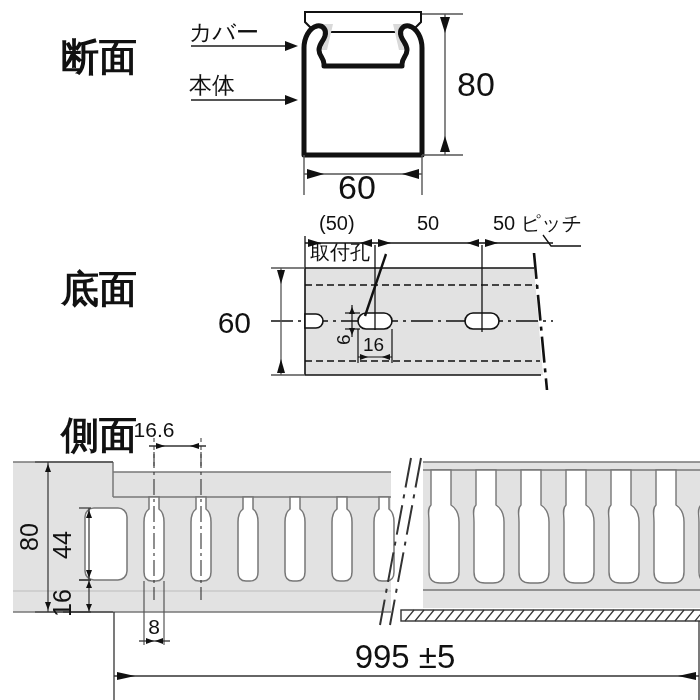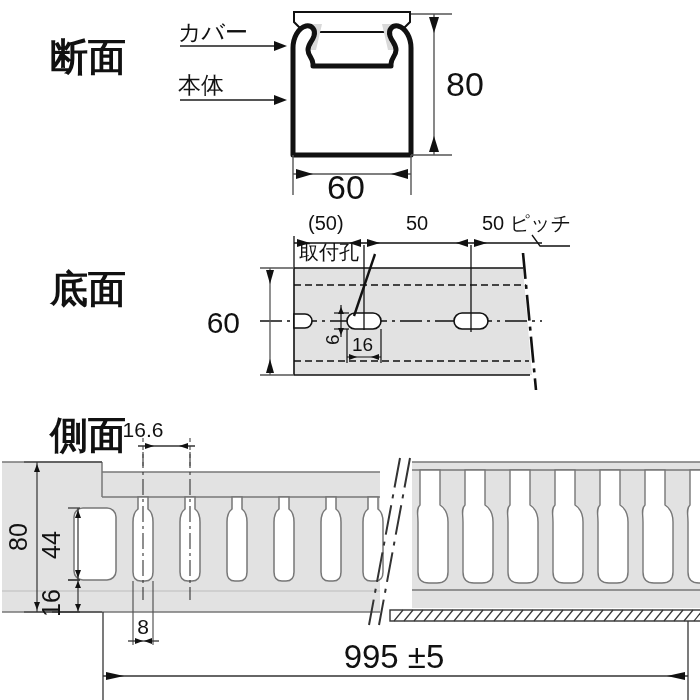--- a/index.html
+++ b/index.html
@@ -4,21 +4,21 @@
 <style>
   html,body{margin:0;padding:0;}
   body{
     width:700px;height:700px;
     background:#ffffff;
     font-family:"Liberation Sans","DejaVu Sans",sans-serif;
     color:#111;
     overflow:hidden;
     position:relative;
   }
-  #stage{position:absolute;left:2px;top:0;width:570px;height:700px;text-decoration:underline;}
+  #stage{position:absolute;left:13px;top:0;width:570px;height:700px;text-decoration:underline;}
   svg{display:block;}
   .vtxt{font-family:"Liberation Sans","DejaVu Sans",sans-serif;}
 </style>
 </head>
 <body>
 
 <div id="stage">
 <svg width="700" height="700" viewBox="0 0 700 700" xmlns="http://www.w3.org/2000/svg">
 
   <rect x="0" y="0" width="700" height="700" fill="#ffffff"></rect>

